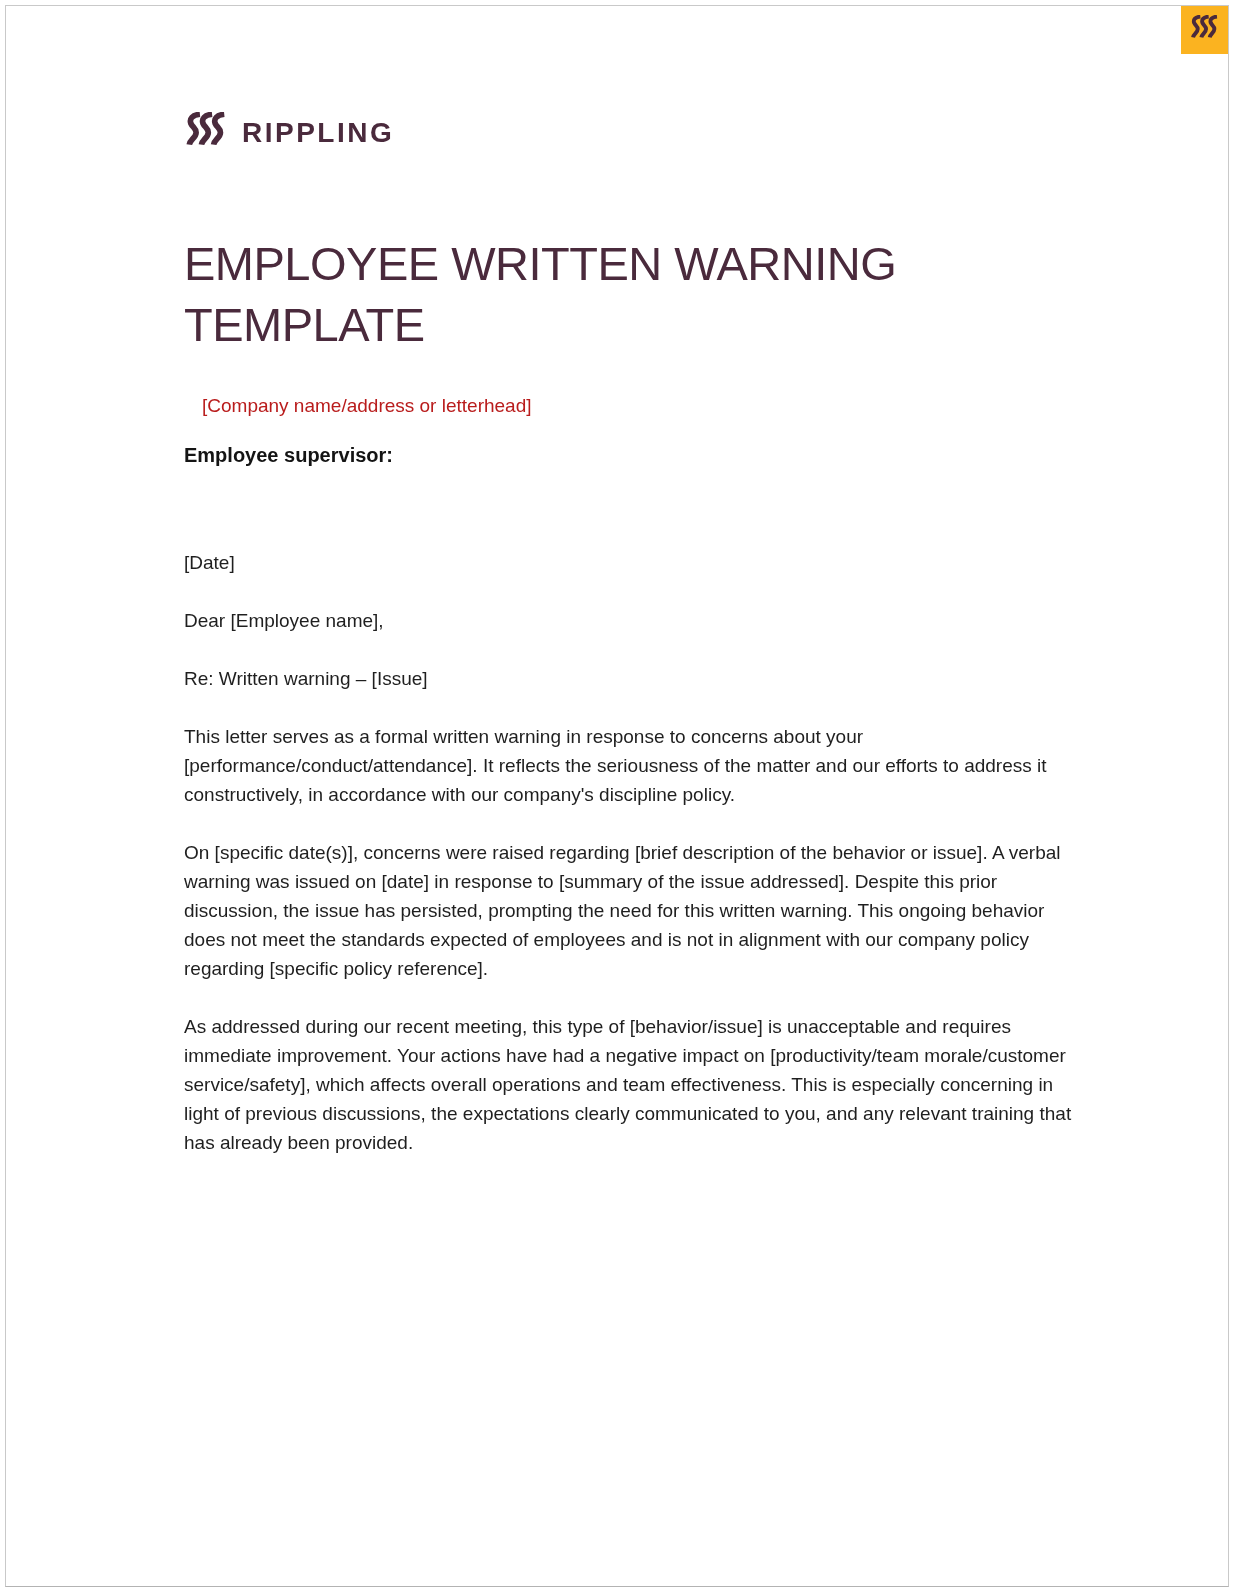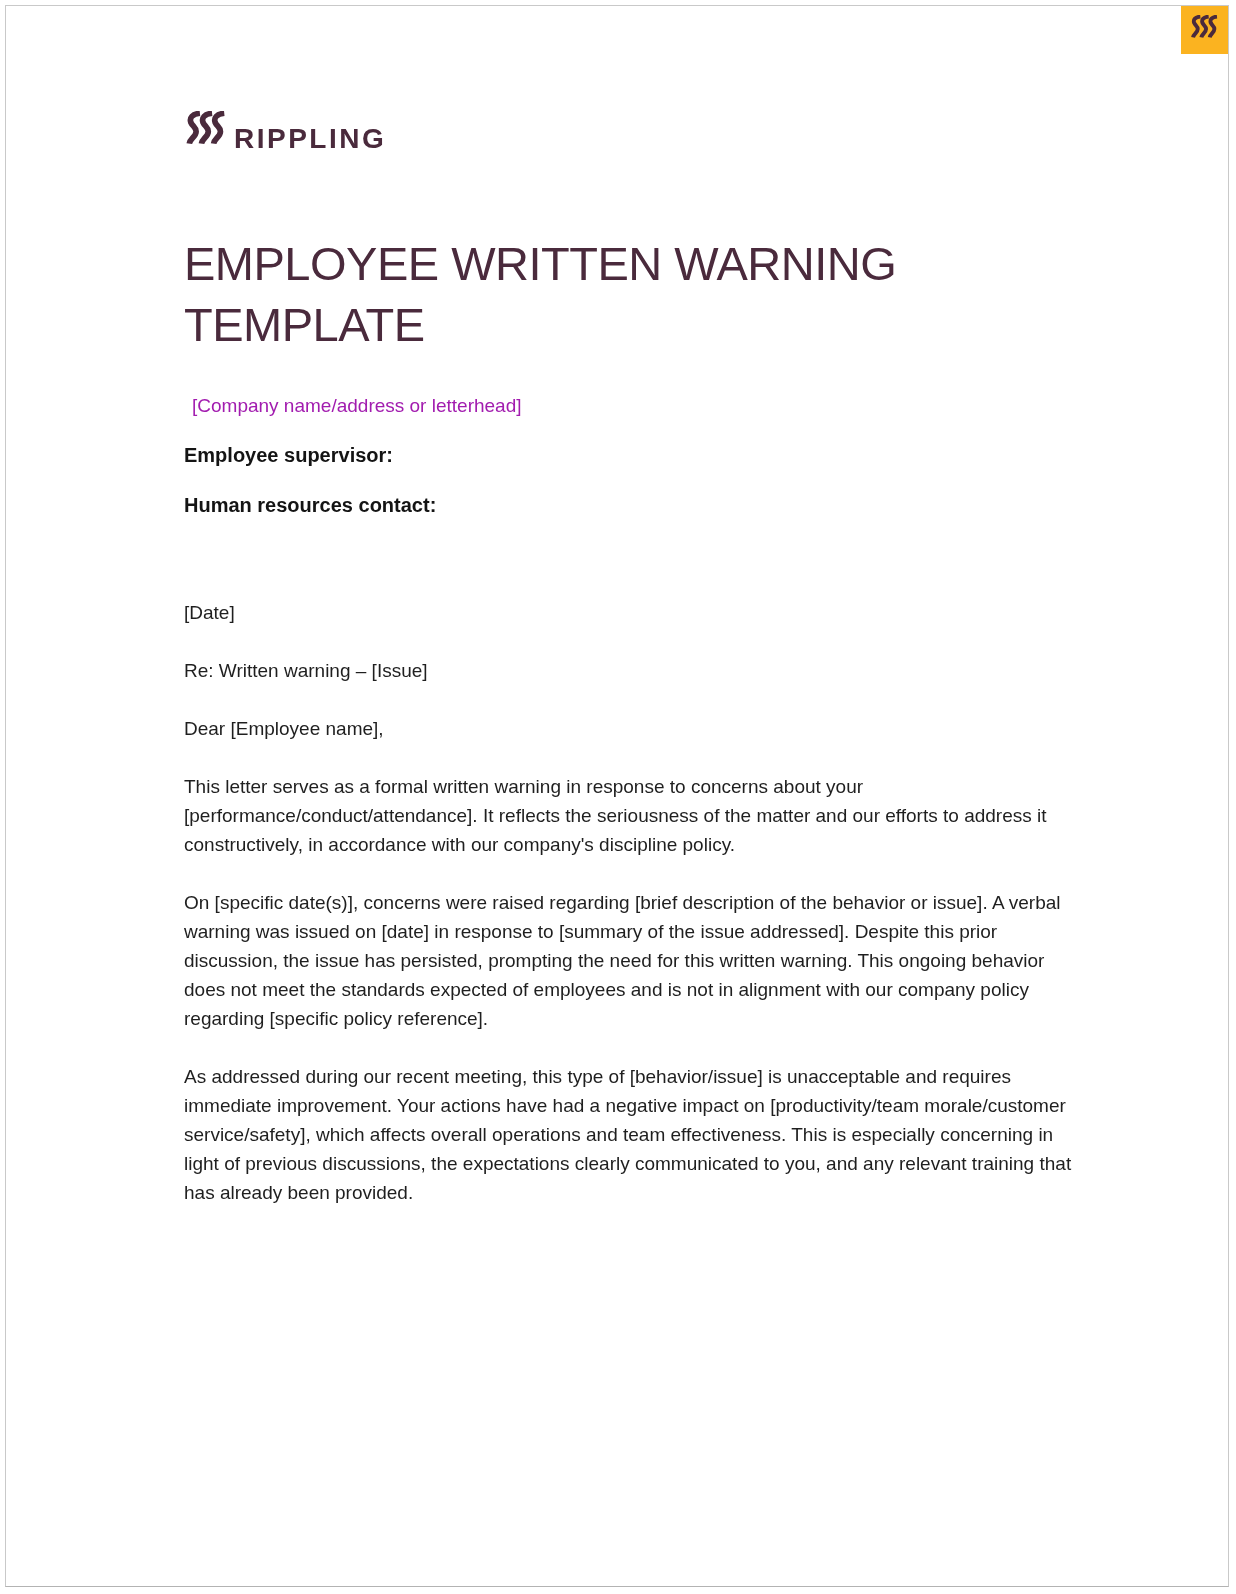--- a/index.html
+++ b/index.html
@@ -35,43 +35,43 @@
     display: flex;
     align-items: center;
     justify-content: center;
   }
   .content {
     padding: 107px 0 0 178px;
     width: 890px;
   }
   .logo-header {
     display: flex;
-    align-items: flex-end;
-    gap: 6px;
+    align-items: center;
+    gap: 14px;
     height: 40px;
   }
   .logo-text {
     color: #4A2A3C;
     font-size: 28px;
     font-weight: 700;
     letter-spacing: 2.5px;
     line-height: 1;
   }
   h1.doc-title {
     margin: 80px 0 0 0;
     width: 800px;
     color: #4A2A3C;
     font-size: 47px;
     font-weight: 400;
     line-height: 61px;
     letter-spacing: -0.5px;
   }
   .letterhead {
-    margin: 40px 0 0 8px;
-    color: #a21caf;
+    margin: 40px 0 0 18px;
+    color: #b91c1c;
     font-size: 19px;
     line-height: 21px;
   }
   .field {
     margin: 29px 0 0 0;
     color: #141414;
     font-size: 20px;
     font-weight: 700;
     line-height: 21px;
   }
@@ -117,25 +117,24 @@
         </svg>
       </span>
       <span class="logo-text">RIPPLING</span>
     </header>
 
     <h1 class="doc-title">EMPLOYEE WRITTEN WARNING TEMPLATE</h1>
 
     <p class="letterhead">[Company name/address or letterhead]</p>
 
     <p class="field">Employee supervisor:</p>
-    <p class="field">Human resources contact:</p>
 
     <div class="letter">
       <p>[Date]</p>
+      <p>Dear [Employee name],</p>
       <p>Re: Written warning – [Issue]</p>
-      <p>Dear [Employee name],</p>
       <p>This letter serves as a formal written warning in response to concerns about your [performance/conduct/attendance]. It reflects the seriousness of the matter and our efforts to address it constructively, in accordance with our company's discipline policy.</p>
       <p>On [specific date(s)], concerns were raised regarding [brief description of the behavior or issue]. A verbal warning was issued on [date] in response to [summary of the issue addressed]. Despite this prior discussion, the issue has persisted, prompting the need for this written warning. This ongoing behavior does not meet the standards expected of employees and is not in alignment with our company policy regarding [specific policy reference].</p>
       <p>As addressed during our recent meeting, this type of [behavior/issue] is unacceptable and requires immediate improvement. Your actions have had a negative impact on [productivity/team morale/customer service/safety], which affects overall operations and team effectiveness. This is especially concerning in light of previous discussions, the expectations clearly communicated to you, and any relevant training that has already been provided.</p>
     </div>
 
   </div>
 </div>
 
 </body></html>

